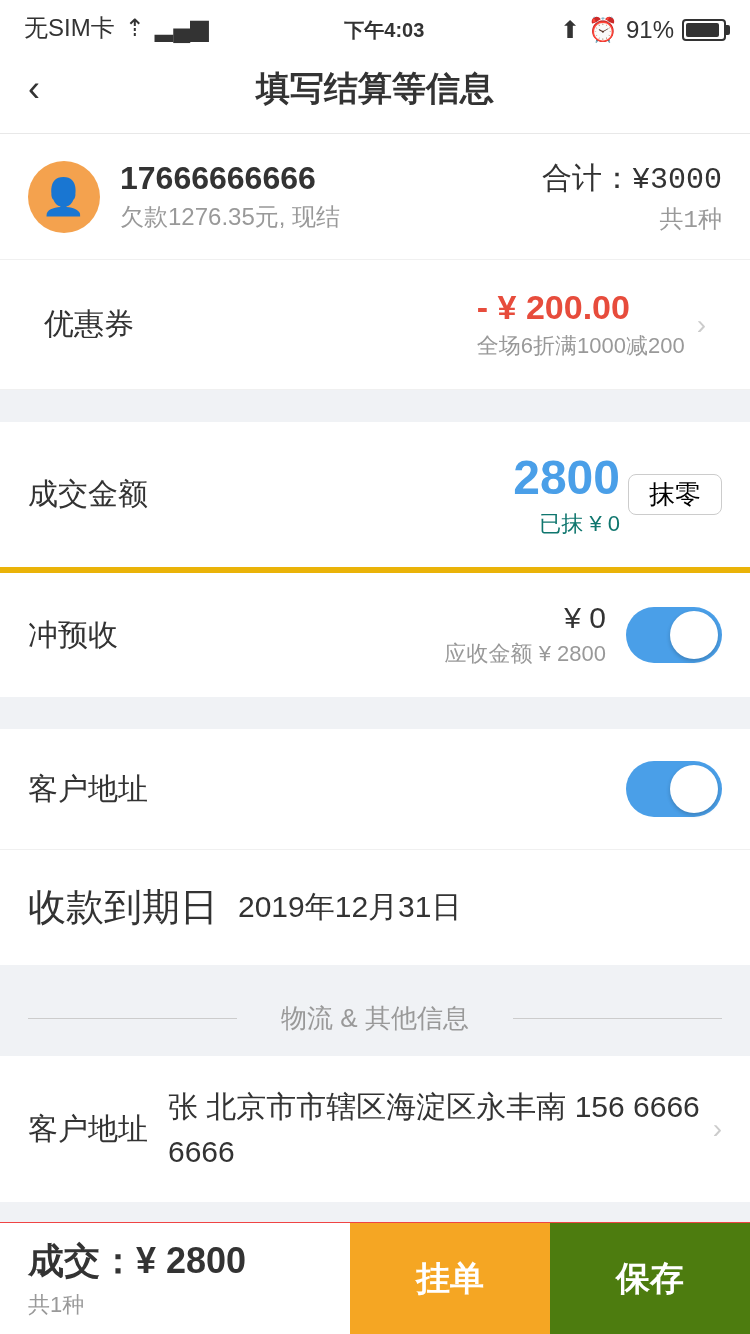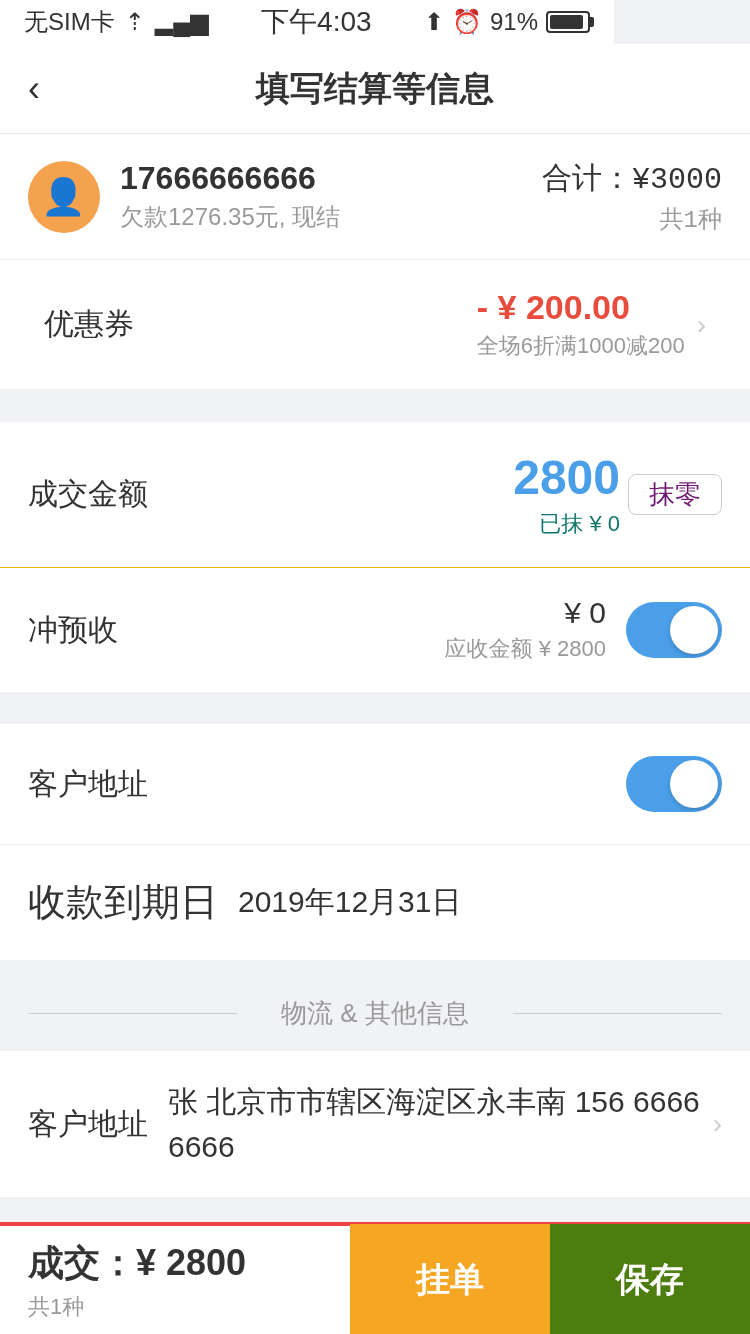--- a/index.html
+++ b/index.html
@@ -8,32 +8,32 @@
       width: 750px;
       min-height: 1334px;
       font-family: -apple-system, "PingFang SC", "Helvetica Neue", sans-serif;
       background: #f0f2f5;
       font-size: 28px;
       color: #333;
     }
 
     
     .status-bar {
-      width: 614px;
+      width: 750px;
       height: 44px;
       background: #fff;
       display: flex;
-      align-items: center;
+      align-items: flex-end;
       justify-content: space-between;
       padding: 0 24px;
       font-size: 24px;
       font-weight: 500;
     }
     .status-left { display: flex; align-items: center; gap: 10px; }
-    .status-center { font-size: 28px; font-weight: 400; }
+    .status-center { font-size: 20px; font-weight: 700; }
     .status-right { display: flex; align-items: center; gap: 8px; font-size: 24px; }
     .battery {
       width: 44px; height: 22px;
       border: 2px solid #333;
       border-radius: 4px;
       position: relative;
       display: inline-flex;
       align-items: center;
       padding: 2px;
     }
@@ -159,37 +159,37 @@
       background: #f0f2f5;
     }
 
     
     .amount-row {
       background: #fff;
       display: flex;
       align-items: center;
       justify-content: space-between;
       padding: 28px 28px;
-      border-bottom: 1px solid #eab308;
+      border-bottom: 6px solid #eab308;
     }
     .amount-label { font-size: 30px; color: #333; }
     .amount-right {
       display: flex;
       align-items: center;
       gap: 8px;
     }
     .amount-value-block { text-align: right; }
     .amount-value { font-size: 48px; color: #4a9fe8; font-weight: 700; }
     .amount-sub { font-size: 22px; color: #0f766e; margin-top: 4px; }
     .round-btn {
       border: 1px solid #ccc;
       border-radius: 8px;
       padding: 2px 20px;
       font-size: 26px;
-      color: #701a75;
+      color: #000000;
       background: #fff;
       cursor: pointer;
     }
 
     
     .precollect-row {
       background: #fff;
       display: flex;
       align-items: center;
       justify-content: space-between;
@@ -290,21 +290,21 @@
 
     
     .bottom-bar {
       position: fixed;
       bottom: 0;
       width: 750px;
       height: 112px;
       background: #fff;
       display: flex;
       align-items: center;
-      border-top: 4px solid #ef4444;
+      border-top: 1px solid #ef4444;
     }
     .bottom-summary {
       flex: 1;
       padding: 0 28px;
     }
     .bottom-trade { font-size: 28px; color: #333; }
     .bottom-trade span { font-size: 36px; font-weight: 700; color: #333; }
     .bottom-count { font-size: 22px; color: #999; margin-top: 4px; }
     .btn-hangup {
       width: 200px;

